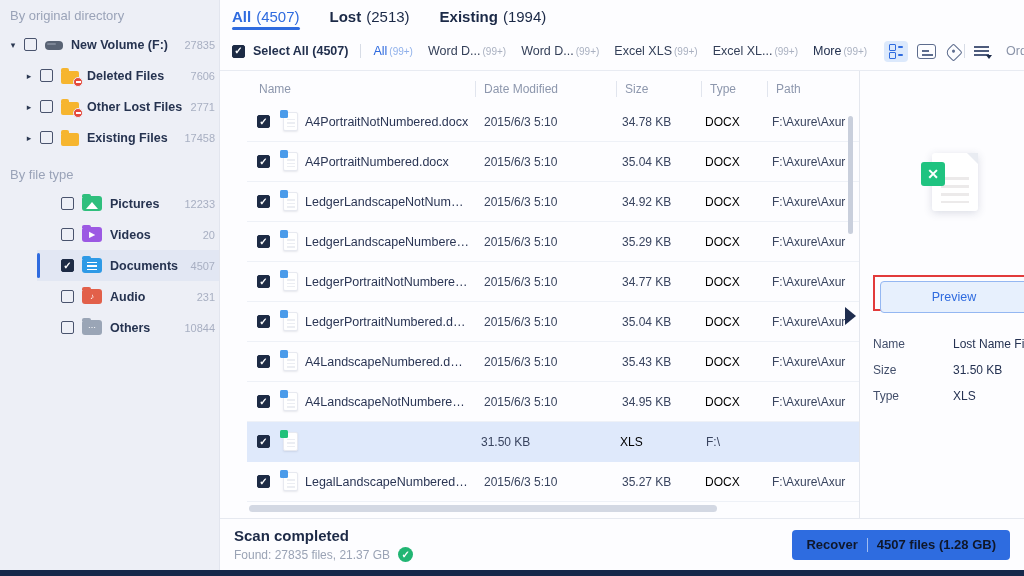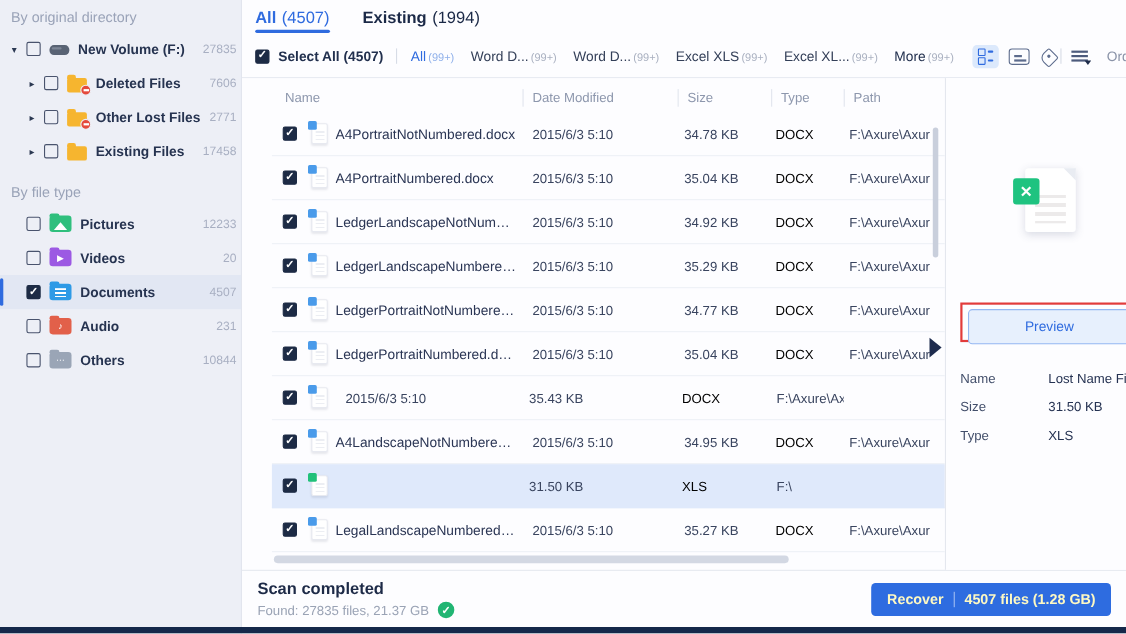--- a/index.html
+++ b/index.html
@@ -8,21 +8,21 @@
 
   .app { display:flex; width:1024px; height:576px; position:relative; }
 
   
   .sidebar { width:220px; height:576px; background:#edeff6; border-right:1px solid #e2e5ee; flex:none; padding-top:4px; }
   .section-label { font-size:13px; color:#9aa3b8; padding:4px 10px 6px 10px; }
   .srow { height:31px; display:flex; align-items:center; position:relative; cursor:default; }
   .srow .caret { width:10px; font-size:9px; color:#2b3852; text-align:center; flex:none; }
   .lvl0 { padding-left:8px; }
   .lvl1 { padding-left:24px; }
-  .typerow { padding-left:24px; }
+  .typerow { padding-left:24px;margin-left:37px; }
   .slabel { font-size:12.5px; font-weight:bold; color:#263350; margin-left:8px; white-space:nowrap; }
   .scount { margin-left:auto; font-size:11px; color:#a8afc2; padding-right:4px; }
   .srow.selected { background:#e2e7f3; }
   .srow.selected::before { content:""; position:absolute; left:0; top:3px; bottom:3px; width:3px; background:#2f6bdf; border-radius:2px; }
 
   .cb { width:13px; height:13px; border:1.5px solid #49536d; border-radius:2px; background:transparent; flex:none; margin-left:6px; display:flex; align-items:center; justify-content:center; }
   .cb.checked { background:#1d2b45; border-color:#1d2b45; }
   .cb i { font-style:normal; font-size:10px; line-height:1; color:#fff; font-weight:bold; }
   .cb:not(.checked) i { display:none; }
 
@@ -120,21 +120,21 @@
   .details { position:absolute; left:13px; top:260px; width:170px; }
   .drow { display:flex; height:26px; align-items:center; font-size:12px; }
   .dlabel { width:80px; color:#434f6b; }
   .dvalue { color:#253252; white-space:nowrap; }
 
   
   .footer { height:52px; border-top:1px solid #e6e9f0; display:flex; align-items:center; padding:0 14px; flex:none; background:#fdfdff; }
   .status-title { font-size:15px; font-weight:bold; color:#1d2a47; line-height:18px; }
   .status-sub { font-size:12px; color:#9aa3b5; display:flex; align-items:center; margin-top:2px; }
   .okcircle { width:15px; height:15px; border-radius:50%; background:#21b573; color:#fff; font-size:10px; display:flex; align-items:center; justify-content:center; margin-left:8px; font-weight:bold; }
-  .recover-btn { margin-left:auto; height:30px; min-width:212px; background:#2e6ce0; border-radius:4px; color:#fef9c3; font-size:13px; font-weight:bold; display:flex; align-items:center; justify-content:center; cursor:pointer; padding:0 14px; }
+  .recover-btn { margin-left:auto; height:30px; min-width:212px; background:#2e6ce0; border-radius:4px; color:#0f172a; font-size:13px; font-weight:bold; display:flex; align-items:center; justify-content:center; cursor:pointer; padding:0 14px; }
   .recover-btn .sep { width:1px; height:14px; background:rgba(255,255,255,.55); margin:0 9px; }
 
   .bottomstrip { position:absolute; left:0; right:0; bottom:0; height:6px; background:#15284a; z-index:5; }
 </style>
 </head>
 <body>
 
 <div class="app">
 
   <div class="sidebar">
@@ -225,20 +225,24 @@
       <span class="scount">10844</span>
     </div>
   </div>
 
   <div class="main">
 
     <div class="tabbar">
       <div class="tab active">
         <span>All</span>
         <span class="tcount">(4507)</span>
+      </div>
+      <div class="tab">
+        <span>Lost</span>
+        <span class="tcount">(2513)</span>
       </div>
       <div class="tab">
         <span>Existing</span>
         <span class="tcount">(1994)</span>
       </div>
     </div>
 
     <div class="filterbar">
       <span class="selall">
         <span class="cb checked">
@@ -355,20 +359,21 @@
           <span class="c-type">DOCX</span>
           <span class="c-path">F:\Axure\Axur</span>
         </div>
         <div class="trow">
           <span class="cb checked">
               <i>✓</i>
             </span>
           <span class="ficon">
               <span class="fbadge"></span>
             </span>
+          <span class="c-name">A4LandscapeNumbered.docx</span>
           <span class="c-date">2015/6/3 5:10</span>
           <span class="c-size">35.43 KB</span>
           <span class="c-type">DOCX</span>
           <span class="c-path">F:\Axure\Axur</span>
         </div>
         <div class="trow">
           <span class="cb checked">
               <i>✓</i>
             </span>
           <span class="ficon">

